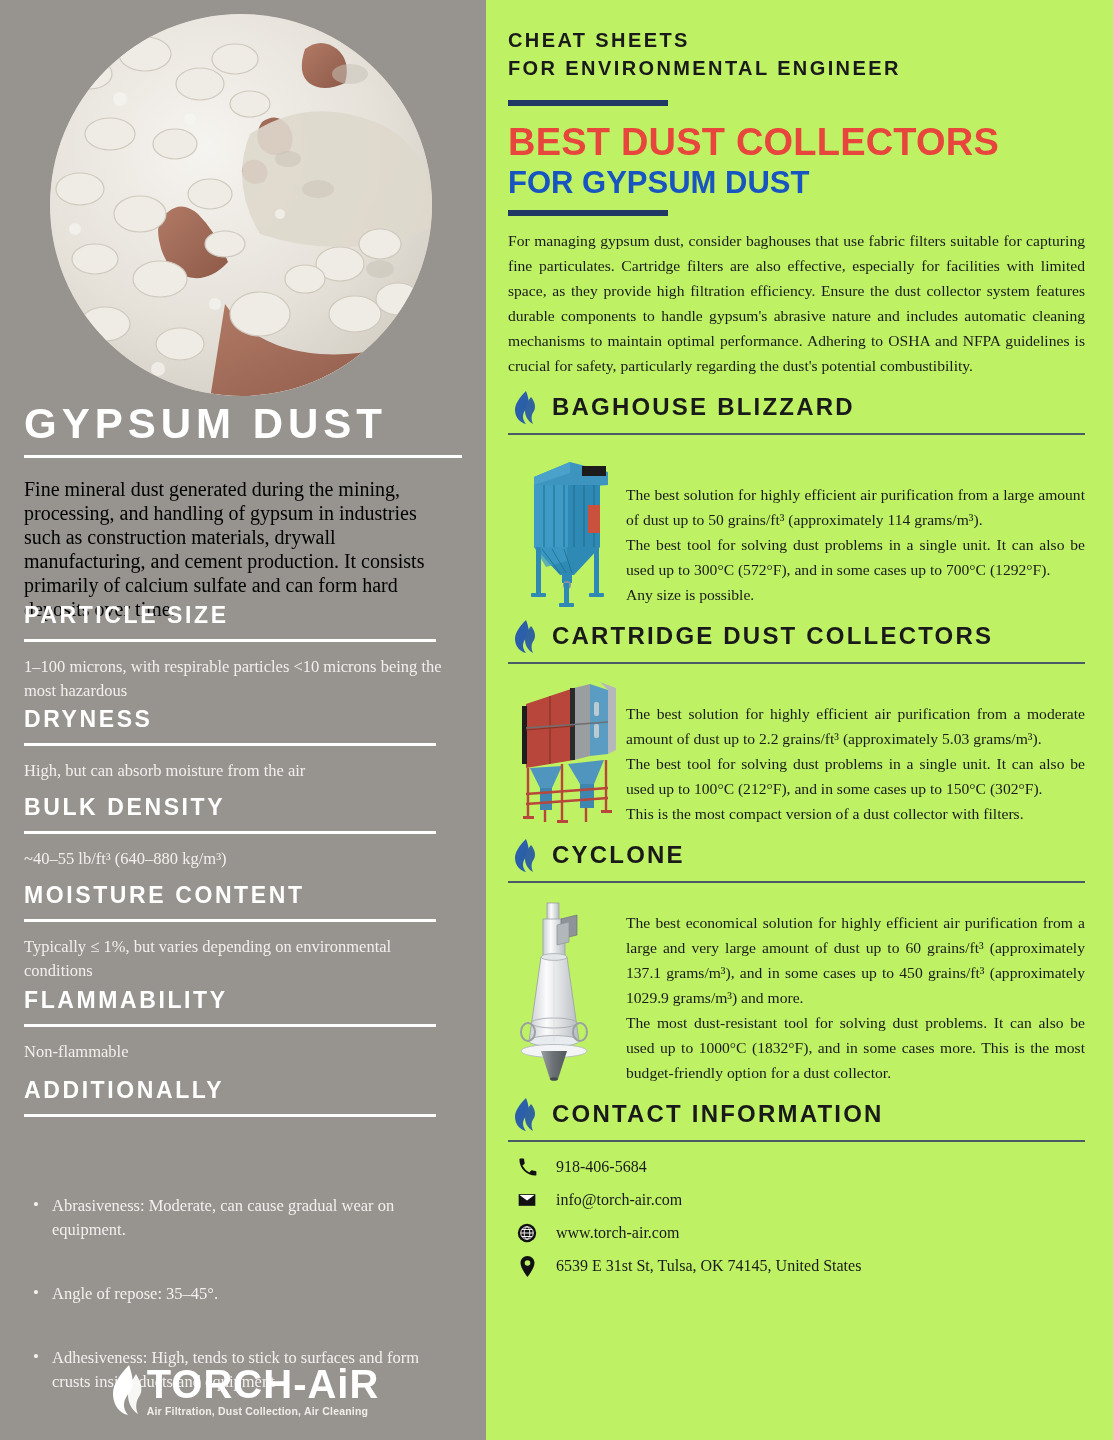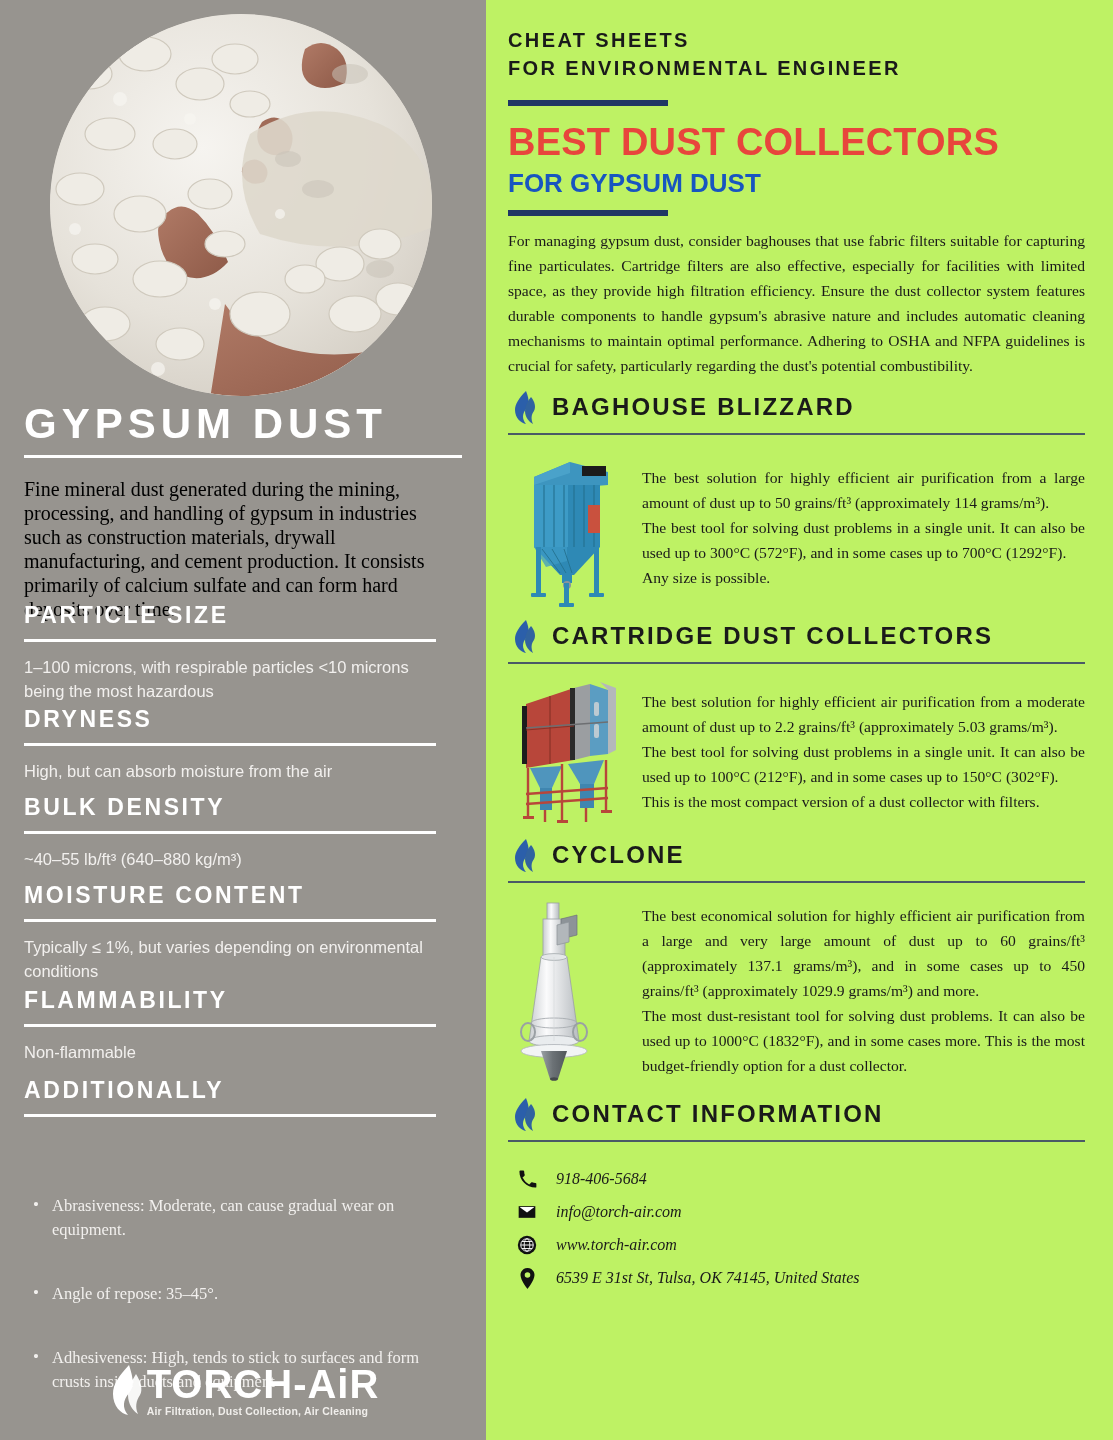--- a/index.html
+++ b/index.html
@@ -78,21 +78,21 @@
   .prop .rule {
     width: 412px; height: 2.5px;
     background: #ffffff;
     margin-top: 9px;
     margin-bottom: 13px;
   }
   .prop p {
     font-size: 16.5px;
     line-height: 24px;
     color: #f2f0ee;
-    font-family: Liberation Sans, sans-serif;
+    font-family: Liberation Serif, serif;
     width: 420px;
   }
 
   .bullets {
     position: absolute;
     left: 24px; top: 1154px;
     width: 430px;
     list-style: none;
   }
   .bullets li {
@@ -154,21 +154,21 @@
     margin: 18px 0 14px 0;
   }
   .headline {
     font-size: 38px;
     font-weight: 700;
     letter-spacing: 0.2px;
     color: #e8453c;
     line-height: 44px;
   }
   .subhead {
-    font-size: 26px;
+    font-size: 31px;
     font-weight: 700;
     color: #1855c0;
     line-height: 30px;
     margin-top: 4px;
   }
   .bar2 {
     width: 160px; height: 6px;
     background: #1f3864;
     margin: 12px 0 12px 0;
   }
@@ -194,39 +194,39 @@
     letter-spacing: 2.2px;
     color: #1a1a1a;
   }
   .sec-rule {
     height: 2px;
     background: #4a5a66;
     margin: 9px 0 12px 0;
   }
   .sec-body {
     display: flex;
-    gap: 16px;
-    align-items: center;
+    gap: 0;
+    align-items: flex-end;
   }
   .sec-img {
     flex: 0 0 118px;
     display: flex;
     justify-content: center;
   }
   .sec-text {
     flex: 1;
     font-size: 15.6px;
     line-height: 25px;
     color: #1a1a1a;
     text-align: justify;
     font-family: "Liberation Serif", serif;
   }
   .sec-text p { margin-bottom: 0; }
 
-  .contact-list { margin-top: 26px; font-style: italic; }
+  .contact-list { margin-top: 14px; }
   .contact-row {
     display: flex;
     align-items: center;
     gap: 18px;
     margin-bottom: 11px;
     padding-left: 8px;
   }
   .c-ico { width: 22px; height: 22px; flex: 0 0 22px; display:flex; align-items:center; justify-content:center; }
   .c-txt {
     font-size: 16px;

